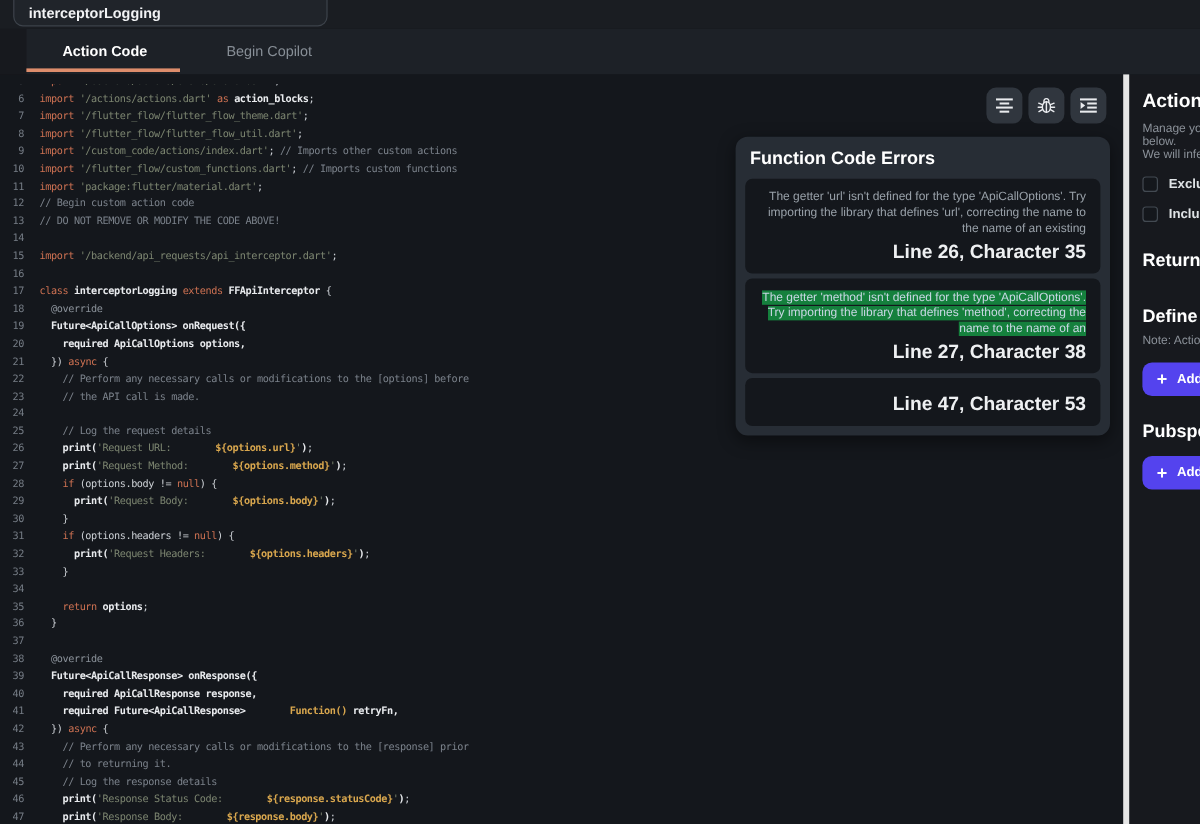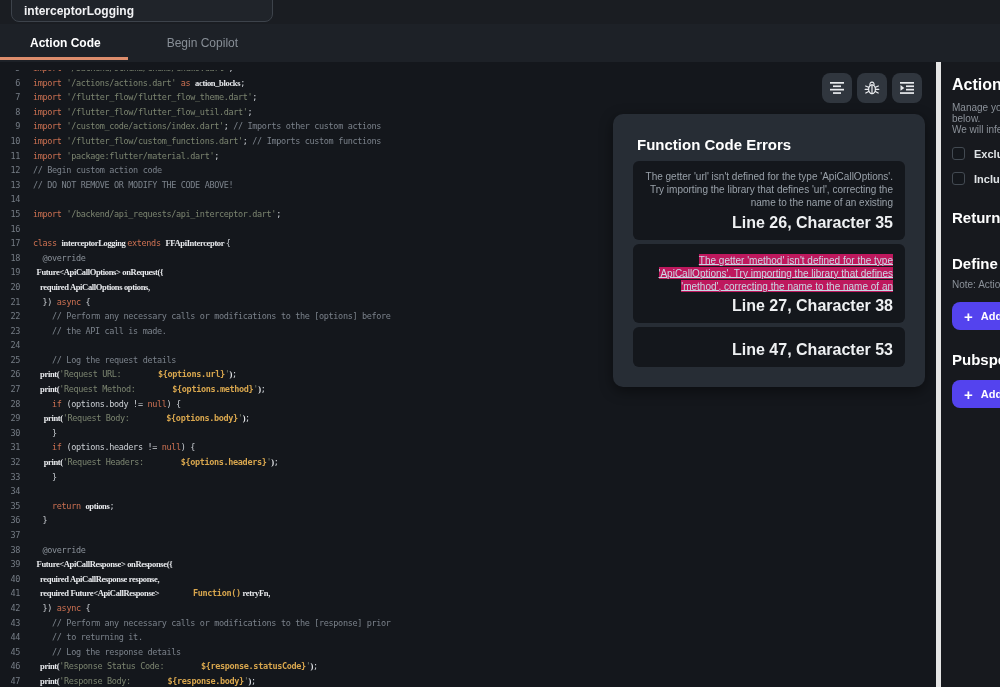--- a/index.html
+++ b/index.html
@@ -7,58 +7,58 @@
     font-family:"Liberation Sans", sans-serif; }
 
   
   .topbar { position:relative; height:24px; background:#1a1d22; }
   .name-input { position:absolute; left:11px; top:-12px; width:262px; height:34px;
     background:#20242a; border:1px solid #3d434b; border-radius:8px; color:#f2f3f5;
     font-family:"Liberation Sans", sans-serif; font-size:12px; font-weight:bold;
     padding:14px 12px 2px 12px; outline:none; }
 
   
-  .tabbar { position:relative; height:38px; background:#1d2127; display:flex; align-items:center; }
+  .tabbar { position:relative; height:38px; background:#1d2127; display:flex; align-items:center;margin-left:22px; }
   .tab { font-size:12px; cursor:pointer; }
   .tab.active { color:#ffffff; font-weight:bold; margin-left:30px; }
   .tab.inactive { color:#878e96; margin-left:66px; }
   .tab-underline { position:absolute; left:0; bottom:2px; width:128px; height:3px; background:#dd8d6c; }
 
   
   .main { display:flex; height:625px; }
 
   
   .editor { position:relative; flex:1; background:#14171c; overflow:hidden; padding-top:8px; }
   .code-viewport { overflow:hidden; height:617px; }
   #code-content { margin-top:-9px; font-family:"DejaVu Sans Mono", monospace;
     font-size:8.5px; letter-spacing:-0.35px; white-space:pre; }
   .code-line { display:flex; height:14.6px; line-height:14.6px; }
   .ln { width:20px; text-align:right; color:#757c85; flex:0 0 20px; }
   .ct { margin-left:13px; }
   .tok-k { color:#cd7152; }
   .tok-s { color:#7c8570; }
-  .tok-b { color:#e9ebee; font-weight:bold;font-family:Liberation Serif, serif; }
+  .tok-b { color:#e9ebee; font-weight:bold; }
   .tok-p { color:#ccd0d5; }
   .tok-c { color:#7b828b; }
   .tok-a { color:#8b929a; }
   .tok-g { color:#d9a74e; font-weight:bold;margin-left:32px; }
 
   
   .toolbar { position:absolute; top:11px; right:14px; display:flex; gap:5px; }
   .icon-btn { width:30px; height:30px; background:#30363e; border:none; border-radius:8px;
     display:flex; align-items:center; justify-content:center; cursor:pointer; }
   .icon-btn svg { display:block; }
 
   
   .error-panel { position:absolute; left:613px; top:52px; width:312px; background:#272d35;
-    border-radius:10px; padding:20px; box-shadow:0 4px 14px rgba(0,0,0,0.45); }
+    border-radius:10px; padding:8px; box-shadow:0 4px 14px rgba(0,0,0,0.45); }
   .error-title { color:#ffffff; font-size:15px; font-weight:bold; margin:2px 0 8px 4px; }
   .error-card { background:#14171c; border-radius:6px; padding:9px 12px 8px 12px; margin-top:4px; }
   .error-text { color:#99a1a9; font-size:10px; line-height:13px;text-align:right; }
-  .error-text.selected span { background:#be185d; color:#c9d7e4; padding:0.5px 0;text-decoration:underline; }
+  .error-text.selected span { background:#15803d; color:#c9d7e4; padding:0.5px 0; }
   .error-loc { color:#eef0f2; font-size:16px; font-weight:bold; text-align:right; margin-top:5px; }
 
   
   .sidebar { width:64px; flex:0 0 64px; background:#17191e; border-left:5px solid #e5e5e5;
     position:relative; }
   .sidebar-inner { position:absolute; left:11px; top:14px; width:190px; }
   .sb-title { color:#ffffff; font-size:16px; font-weight:bold; }
   .sb-desc { margin-top:8px; }
   .sb-desc div { color:#8b9199; font-size:10px; line-height:11px; white-space:nowrap; }
   .cb-row { display:flex; align-items:center; margin-top:12px; }

